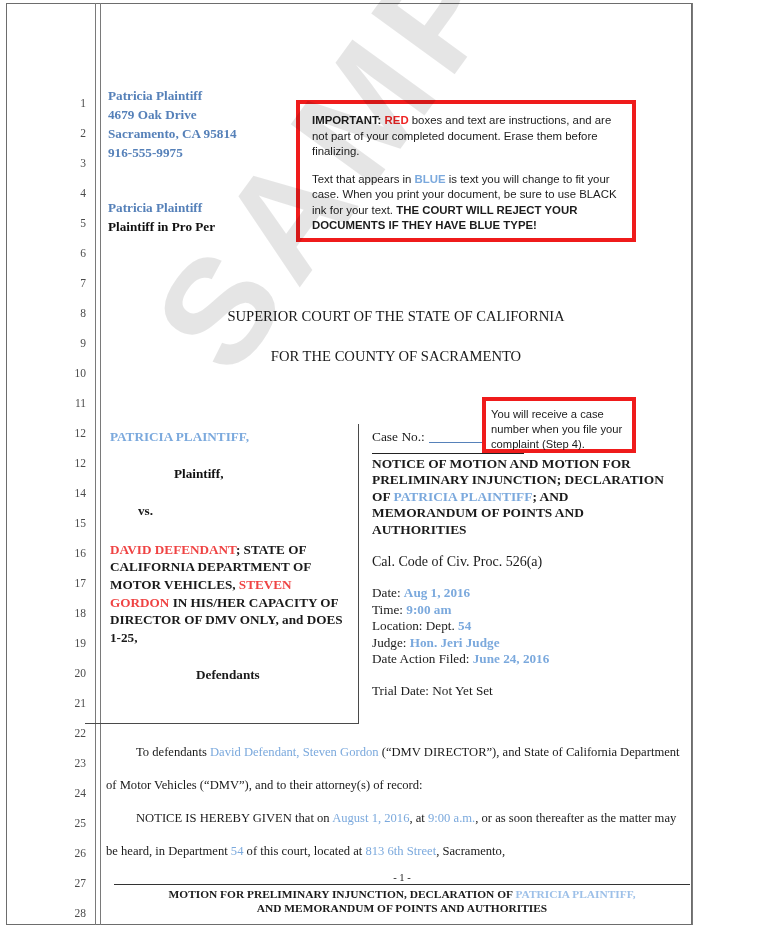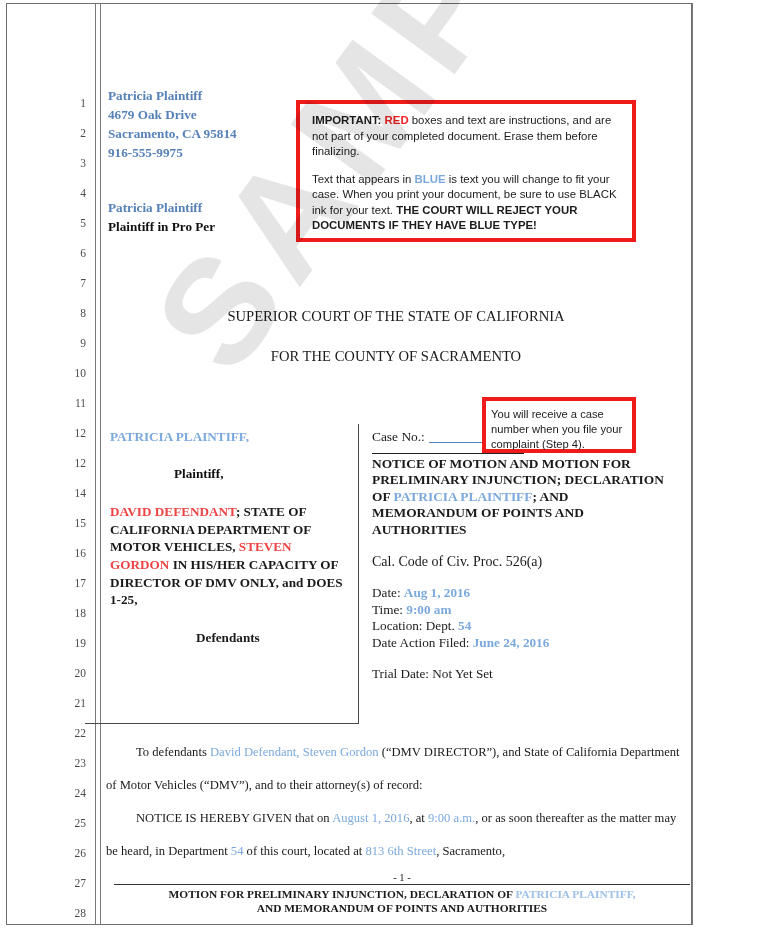--- a/index.html
+++ b/index.html
@@ -387,33 +387,35 @@
       <span>You will receive a case number when you file your complaint (Step 4).</span>
     </div>
 
     <div id="caption">
       <div class="cap-divider"></div>
       <div class="cap-bottom"></div>
 
       <div class="cap-left">
         <span class="plaintiff-name">PATRICIA PLAINTIFF,</span>
         <span class="role">Plaintiff,</span>
+        <span class="vs">vs.</span>
         <div class="defendant-block"><span class="def-blue">DAVID DEFENDANT</span><span>; STATE OF CALIFORNIA DEPARTMENT OF MOTOR VEHICLES, </span><span class="def-blue">STEVEN GORDON</span><span> IN HIS/HER CAPACITY OF DIRECTOR OF DMV ONLY, and DOES 1-25,</span></div>
         <span class="defendants-role">Defendants</span>
       </div>
 
       <div class="cap-right">
         <div class="case-no-line"><span>Case No.:</span><span class="case-no-blank"></span></div>
         <div class="case-rule"></div>
         <div id="doc-title"><span>NOTICE OF MOTION AND MOTION FOR PRELIMINARY INJUNCTION; DECLARATION OF </span><span class="blue">PATRICIA PLAINTIFF</span><span>; AND MEMORANDUM OF POINTS AND AUTHORITIES</span></div>
         <div id="code-cite">Cal. Code of Civ. Proc. 526(a)</div>
         <div id="hearing-details">
             <div><span>Date: </span><span class="val">Aug 1, 2016</span></div>
             <div><span>Time: </span><span class="val">9:00 am</span></div>
             <div><span>Location: Dept. </span><span class="val">54</span></div>
+            <div><span>Judge: </span><span class="val">Hon. Jeri Judge</span></div>
             <div><span>Date Action Filed: </span><span class="val">June 24, 2016</span></div>
           </div>
         <div id="trial-date">Trial Date: Not Yet Set</div>
       </div>
     </div>
 
     <div id="body-text">
       <p><span>To defendants </span><span class="blue">David Defendant, Steven Gordon</span><span> (“DMV DIRECTOR”), and State of California Department of Motor Vehicles (“DMV”), and to their attorney(s) of record:</span></p>
       <p><span>NOTICE IS HEREBY GIVEN that on </span><span class="blue">August 1, 2016</span><span>, at </span><span class="blue">9:00 a.m.</span><span>, or as soon thereafter as the matter may be heard, in Department </span><span class="blue">54</span><span> of this court, located at </span><span class="blue">813 6th Street</span><span>, Sacramento,</span></p>
     </div>

